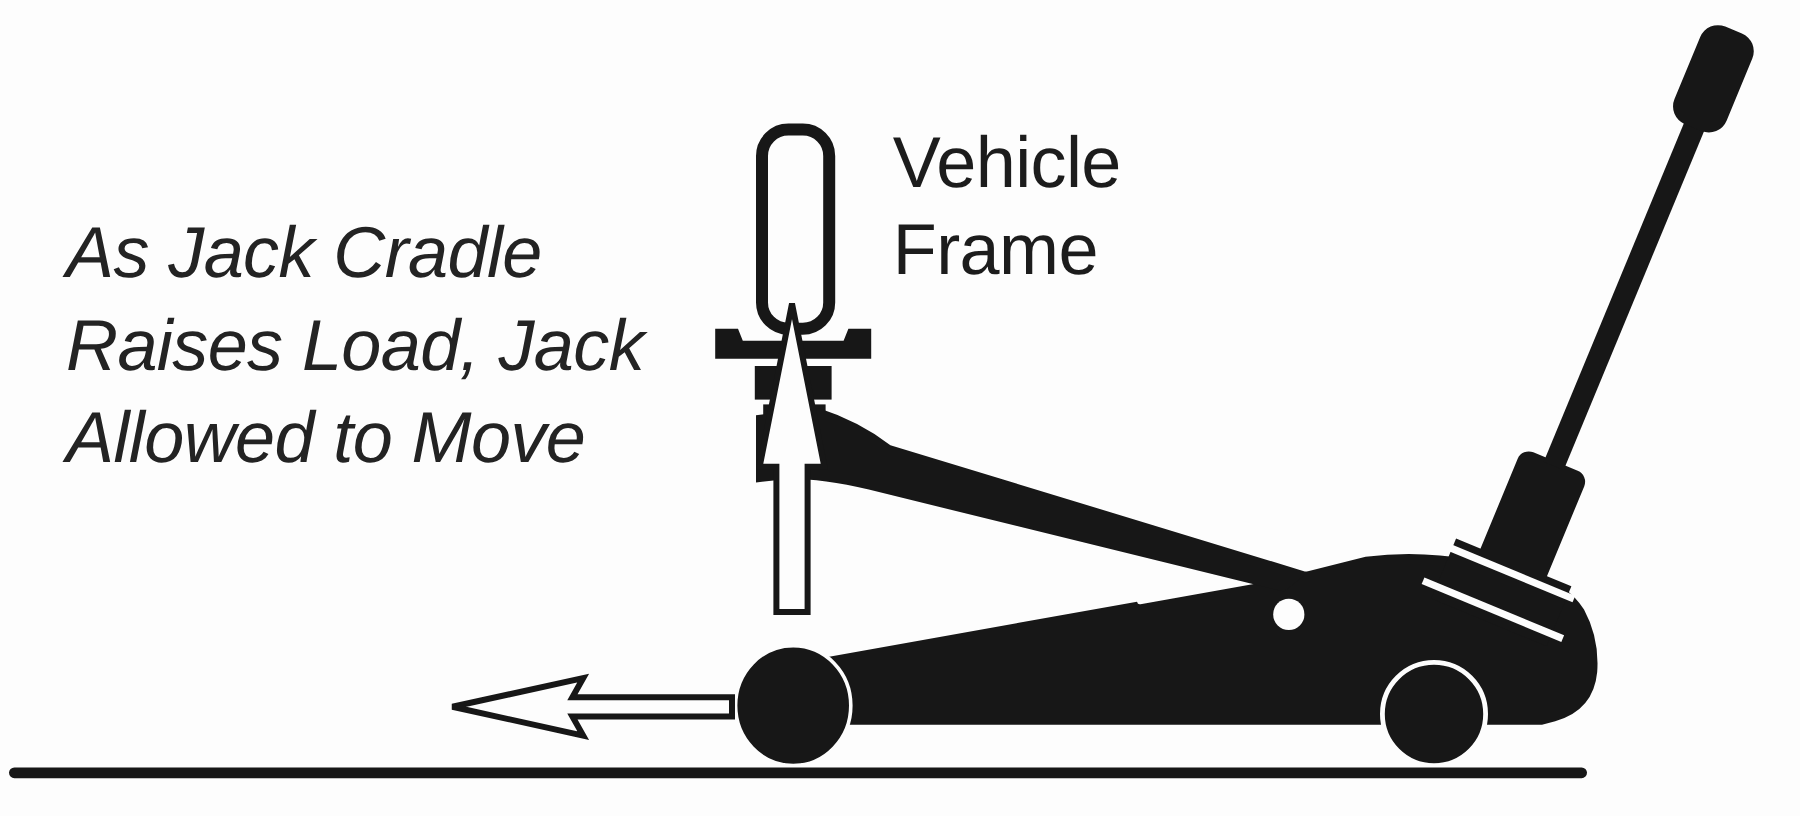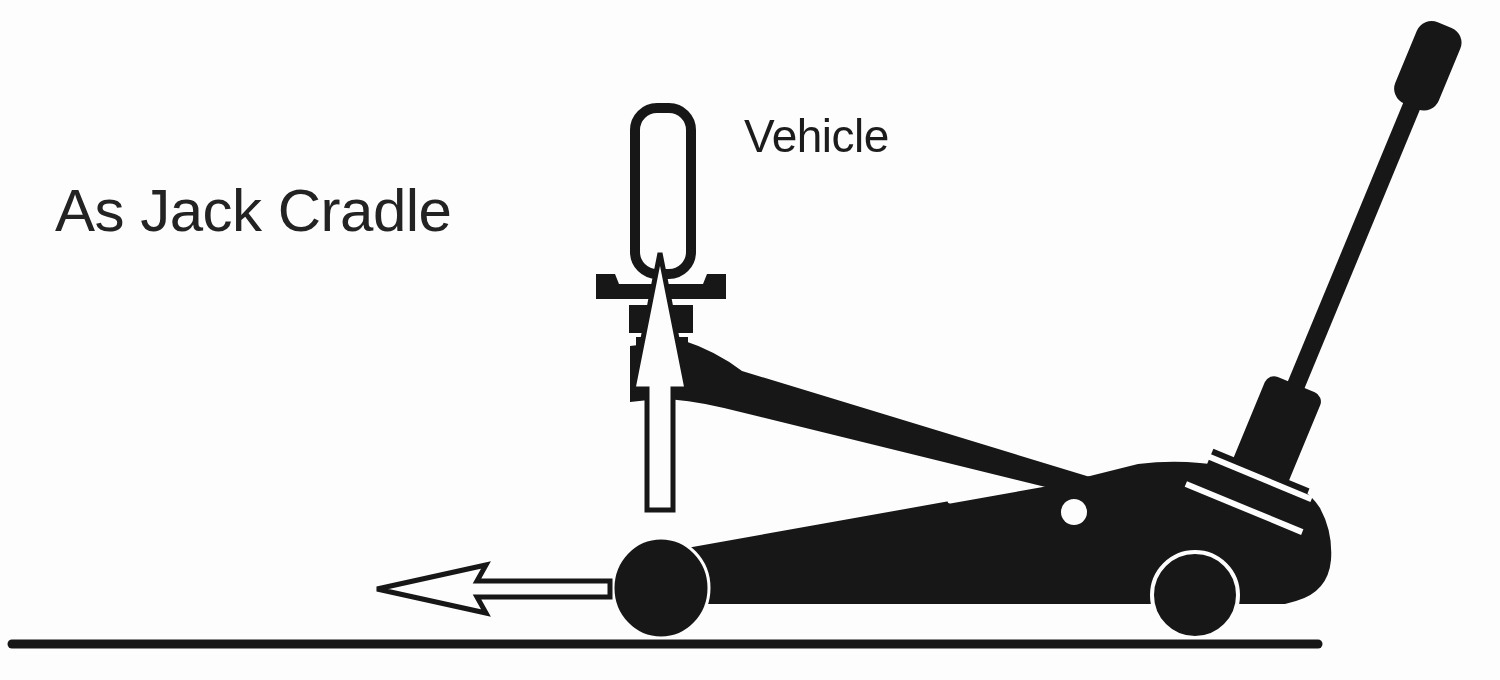--- a/index.html
+++ b/index.html
@@ -10,25 +10,25 @@
     overflow:hidden;
     font-family:"Liberation Sans", sans-serif;
   }
   .stage svg{position:absolute;left:0;top:0;width:1500px;height:680px;display:block;}
   .ink{fill:#171717;}
   .paper{fill:#fdfdfd;}
   .outlined{stroke:#171717;stroke-width:5;stroke-linejoin:miter;}
   .note{
     position:absolute;left:55px;top:172px;
     font-size:60px;line-height:77px;letter-spacing:-0.5px;
-    color:#232323;white-space:nowrap;
+    color:#232323;white-space:nowrap;font-style:italic;
   }
   .vf-label{
     position:absolute;left:744px;top:100px;
-    font-size:46px;line-height:72px;letter-spacing:-0.5px;
+    font-size:60px;line-height:72px;letter-spacing:-0.5px;
     color:#1c1c1c;white-space:nowrap;
   }
 </style>
 </head>
 <body>
 
 <div class="stage">
 
   <svg viewBox="0 0 1500 680" aria-hidden="true">
 
@@ -62,19 +62,22 @@
 
     <polygon points="660,253 687,389 673,389 673,510 647,510 647,389 633,389" class="paper outlined"></polygon>
 
     <polygon points="377,589 486,565 477,581 610,581 610,597 477,597 486,613" class="paper outlined"></polygon>
 
     <line x1="12" y1="644" x2="1318" y2="644" stroke="#171717" stroke-width="9" stroke-linecap="round"></line>
   </svg>
 
   <div class="note">
     <div>As Jack Cradle</div>
+    <div>Raises Load, Jack</div>
+    <div>Allowed to Move</div>
   </div>
 
   <div class="vf-label">
     <div>Vehicle</div>
+    <div>Frame</div>
   </div>
 
 </div>
 
 </body></html>

